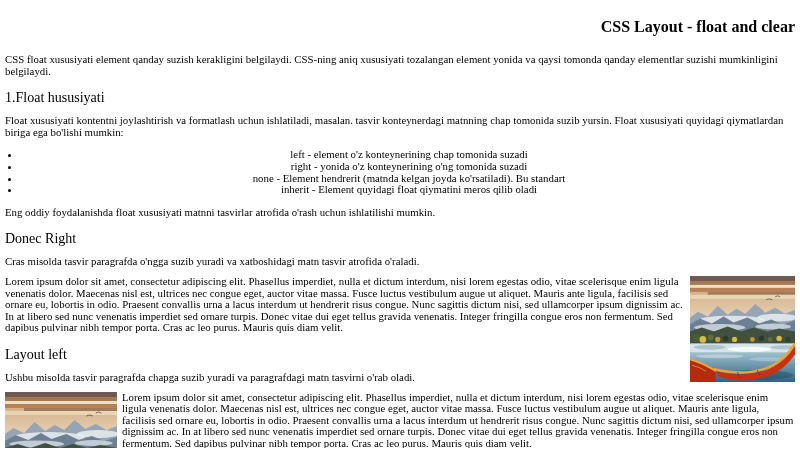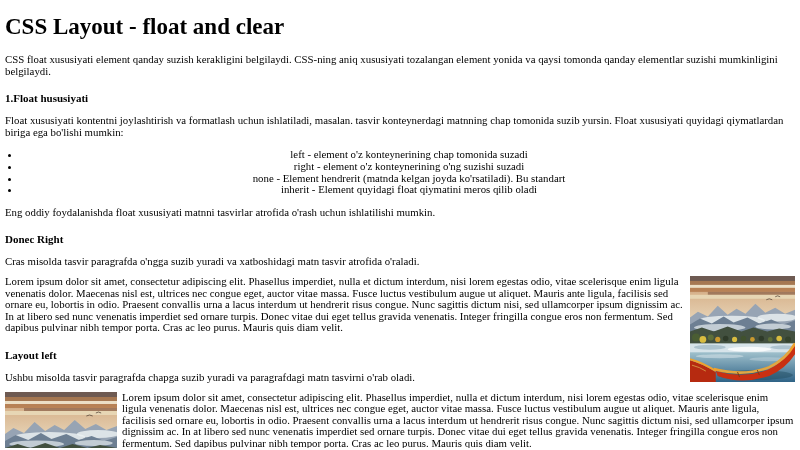--- a/index.html
+++ b/index.html
@@ -9,30 +9,30 @@
     width: 790px;
     height: 444px;
     overflow: hidden;
     font-family: "Liberation Serif", serif;
     font-size: 10.8px;
     line-height: 11.6px;
     color: #000000;
     background: #ffffff;
   }
   h1 {
-    font-size: 23px;
+    font-size: 16px;
     line-height: 26px;
     font-weight: bold;
-    text-align: left;
+    text-align: right;
     margin: 10px 0 14px 0;
   }
   h2 {
-    font-size: 11px;
+    font-size: 14px;
     line-height: 18px;
-    font-weight: bold;
+    font-weight: normal;
     margin: 12px 0 8px 0;
   }
   p { margin: 8px 0; }
   ul { margin: 11px 0; padding-left: 16px; text-align: center; }
   li { padding-left: 2px; margin: 0; }
   .photo-right {
     float: right;
     width: 105px;
     height: 106px;
     margin-left: 5px;
@@ -120,21 +120,21 @@
 <h1>CSS Layout - float and clear</h1>
 
 <p>CSS float xususiyati element qanday suzish kerakligini belgilaydi. CSS-ning aniq xususiyati tozalangan element yonida va qaysi tomonda qanday elementlar suzishi mumkinligini belgilaydi.</p>
 
 <h2>1.Float hususiyati</h2>
 
 <p>Float xususiyati kontentni joylashtirish va formatlash uchun ishlatiladi, masalan. tasvir konteynerdagi matnning chap tomonida suzib yursin. Float xususiyati quyidagi qiymatlardan biriga ega bo'lishi mumkin:</p>
 
 <ul>
   <li>left - element o'z konteynerining chap tomonida suzadi</li>
-  <li>right - element o'z konteynerining o'ng suzishi suzadi</li>
+  <li>right - yonida o'z konteynerining o'ng tomonida suzadi</li>
   <li>none - Element hendrerit (matnda kelgan joyda ko'rsatiladi). Bu standart</li>
   <li>inherit - Element quyidagi float qiymatini meros qilib oladi</li>
 </ul>
 
 <p>Eng oddiy foydalanishda float xususiyati matnni tasvirlar atrofida o'rash uchun ishlatilishi mumkin.</p>
 
 <h2>Donec Right</h2>
 
 <p>Cras misolda tasvir paragrafda o'ngga suzib yuradi va xatboshidagi matn tasvir atrofida o'raladi.</p>
 

